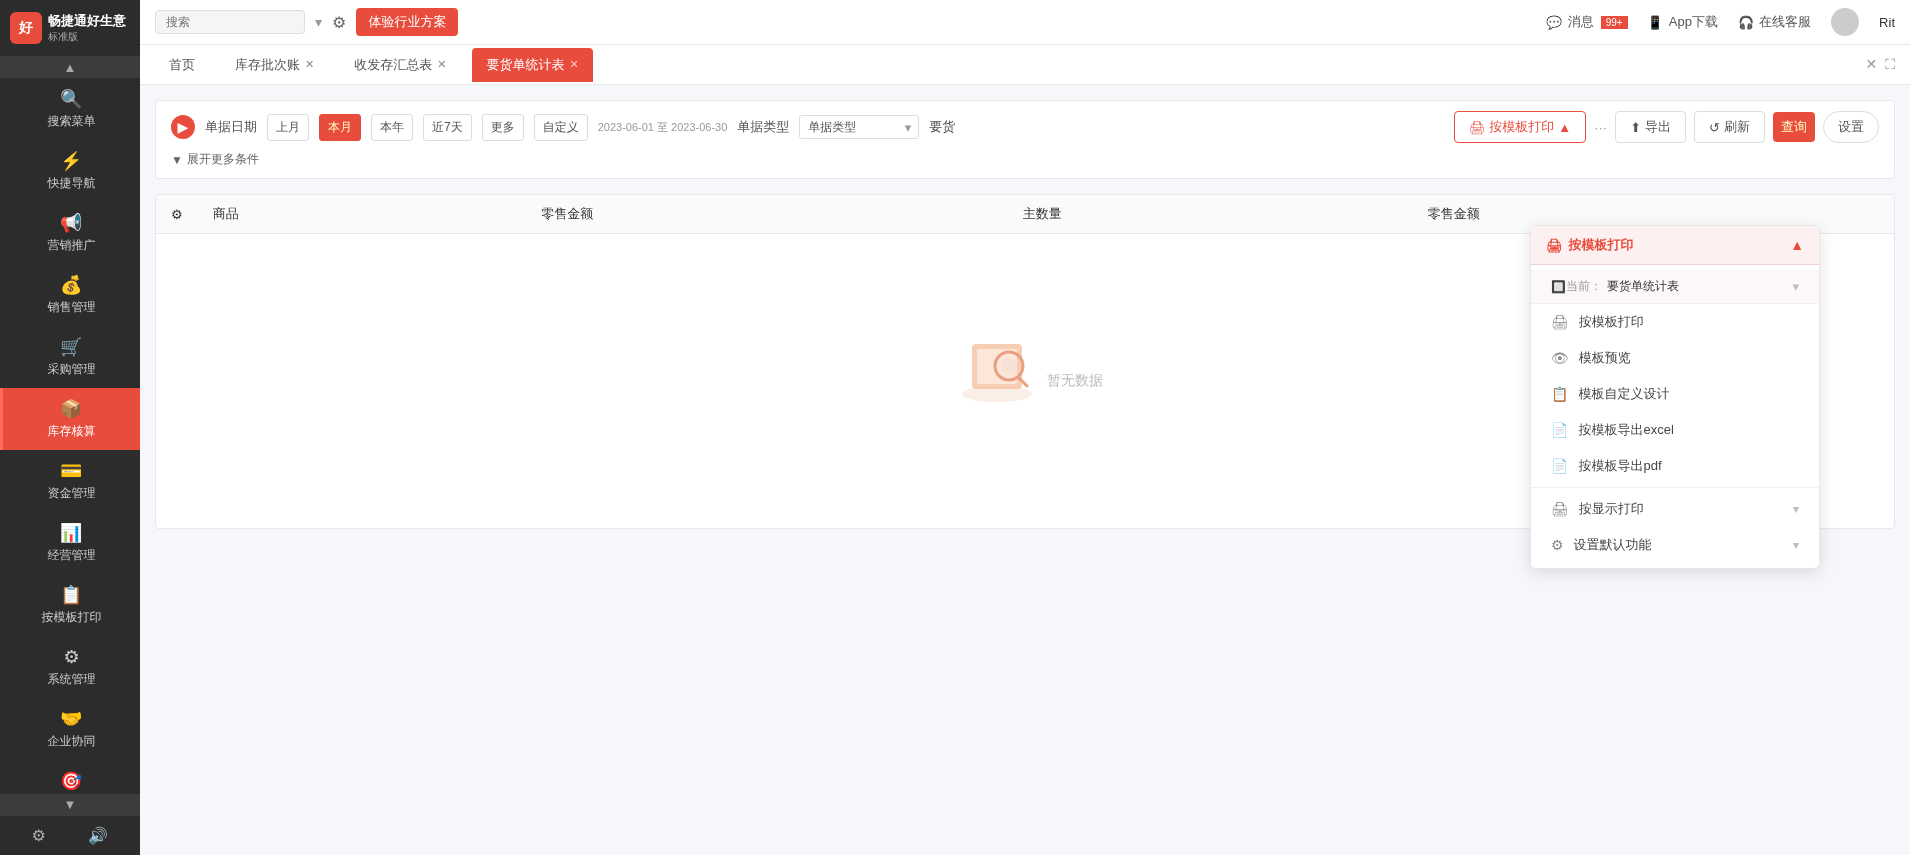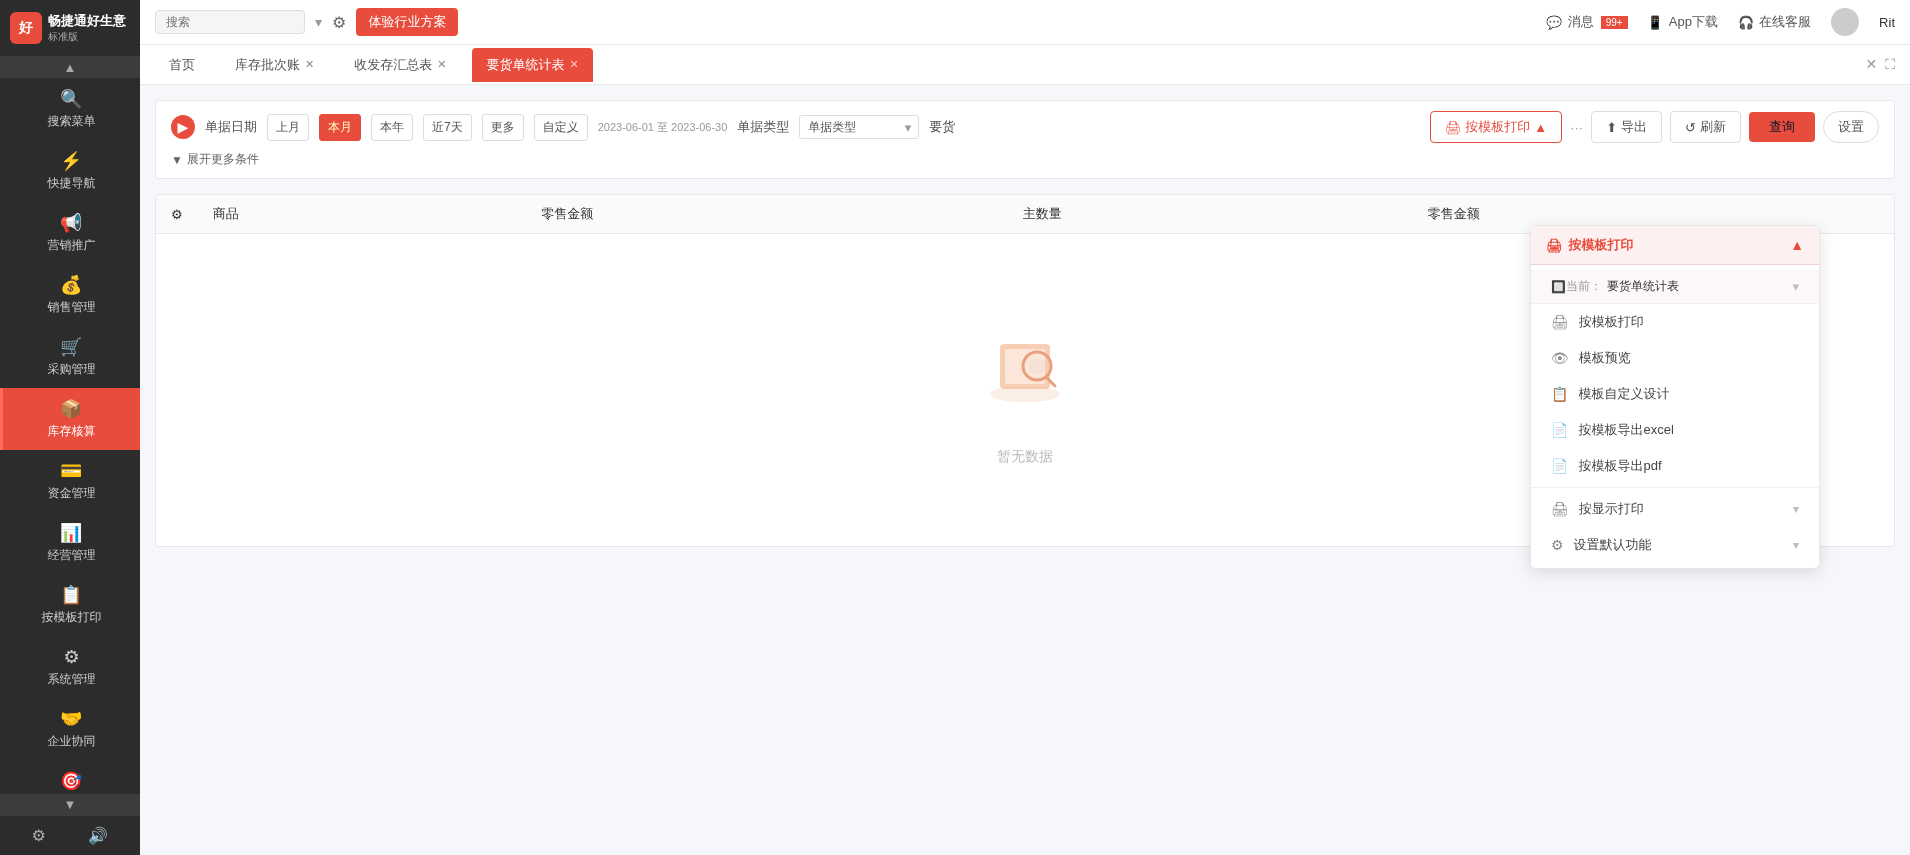--- a/index.html
+++ b/index.html
@@ -315,24 +315,24 @@
       border-radius: 4px;
       padding: 6px 14px;
       cursor: pointer;
       font-size: 13px;
       display: flex;
       align-items: center;
       gap: 4px;
     }
     .btn-query {
       background: #e84c3d;
-      color: #0f172a;
+      color: #fef9c3;
       border: none;
       border-radius: 4px;
-      padding: 6px 20px;
+      padding: 6px 8px;
       cursor: pointer;
       font-size: 13px;
     }
     .btn-settings {
       background: white;
       border: 1px solid #ddd;
       color: #555;
       border-radius: 16px;
       padding: 6px 14px;
       cursor: pointer;
@@ -363,21 +363,21 @@
       white-space: nowrap;
     }
     thead th:first-child {
       width: 40px;
       text-align: center;
     }
 
     
     .empty-state {
       display: flex;
-      flex-direction: column;
+      flex-direction: row;
       align-items: center;
       justify-content: center;
       padding: 80px 20px;
       color: #999;
     }
     .empty-icon {
       font-size: 80px;
       margin-bottom: 15px;
       color: #f5c0a0;
     }

